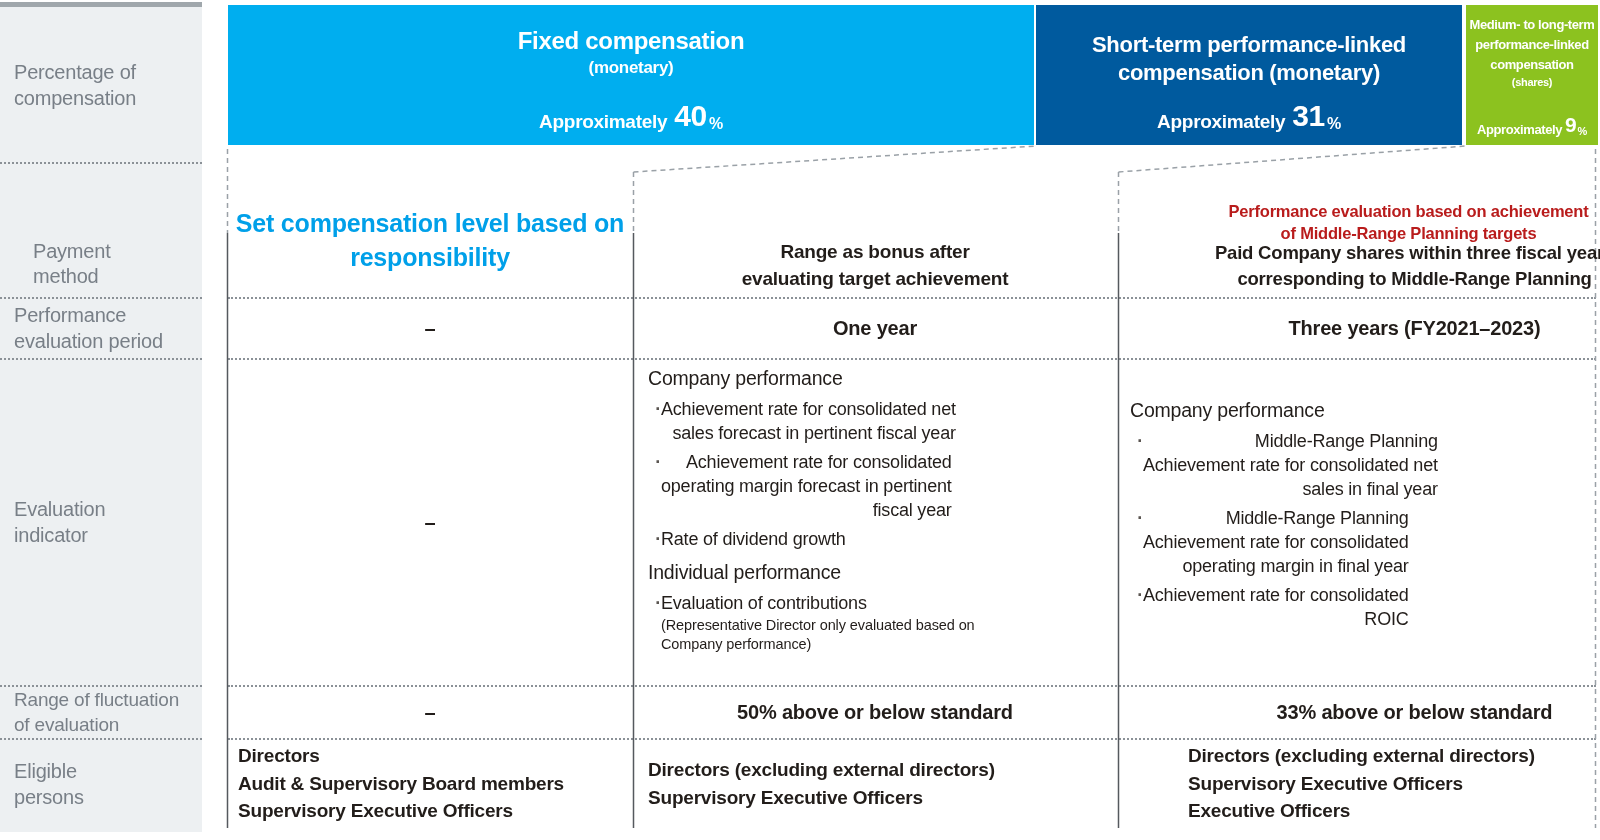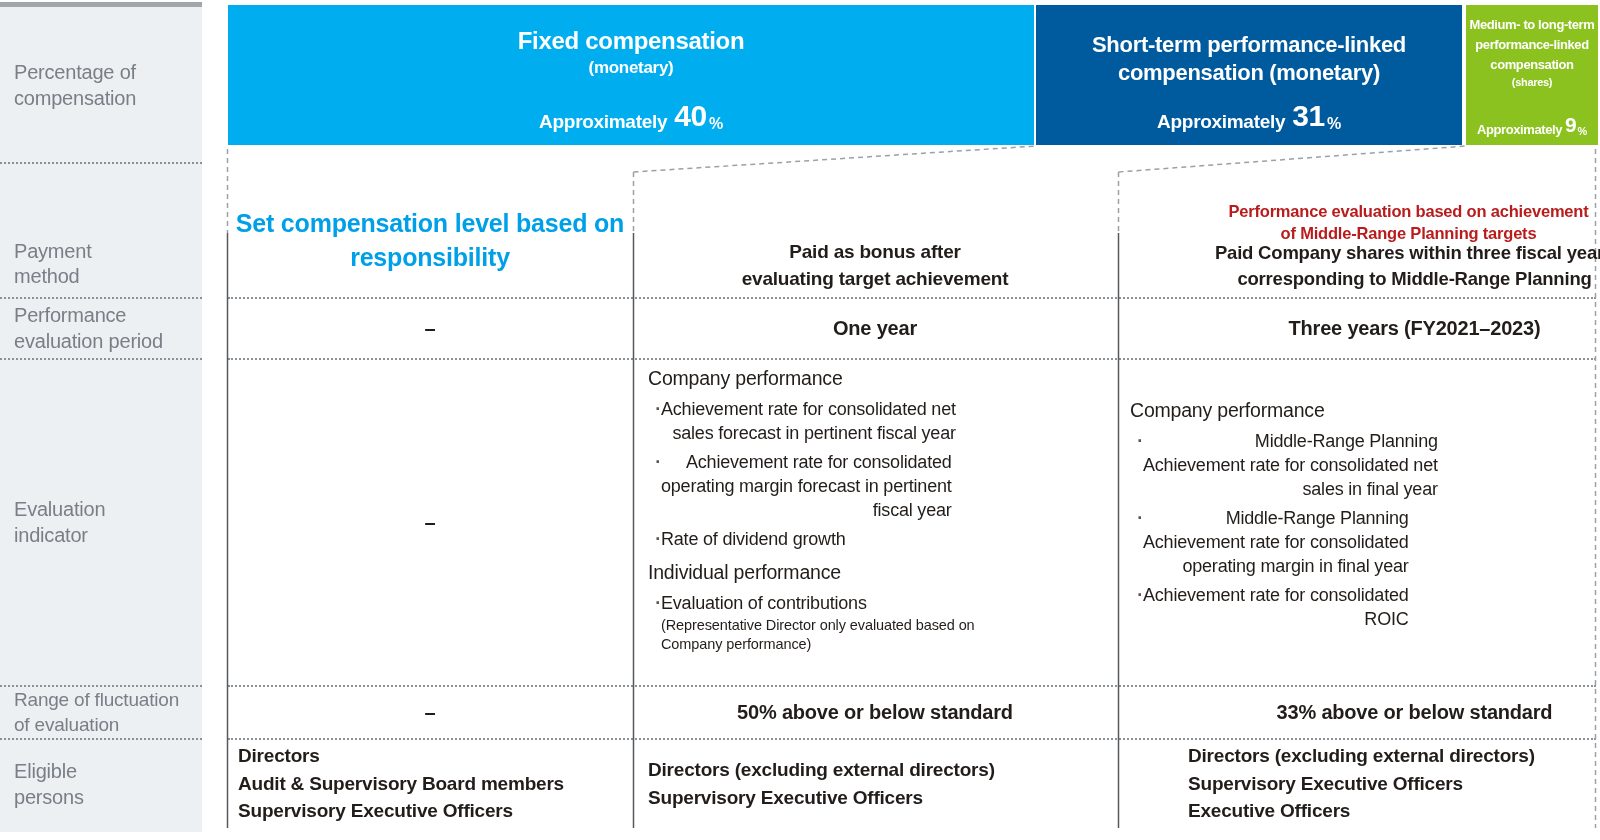--- a/index.html
+++ b/index.html
@@ -77,21 +77,21 @@
 </head>
 <body>
 
 <div class="canvas">
 
   <div class="label-top-bar"></div>
   <div class="label-col-bg"></div>
 
   <div class="label-cell" style="top:8px; height:155px;">Percentage of
 compensation</div>
-  <div class="label-cell bottom" style="top:163px; height:135px;">Payment
+  <div class="label-cell bottom" style="top:163px; height:135px;margin-left:19px;">Payment
 method</div>
   <div class="label-cell" style="top:298px; height:61px;">Performance
 evaluation period</div>
   <div class="label-cell" style="top:359px; height:327px;">Evaluation
 indicator</div>
   <div class="label-cell" style="top:686px; height:53px; font-size:19px;">Range of fluctuation
 of evaluation</div>
   <div class="label-cell" style="top:739px; height:91px;">Eligible
 persons</div>
 
@@ -155,21 +155,21 @@
       <span class="a-value">9</span>
       <span class="a-unit">%</span>
     </div>
   </div>
 
   <div class="subtitle sub-fixed">Set compensation level based on
 responsibility</div>
   <div class="subtitle sub-mid">Performance evaluation based on achievement
 of Middle-Range Planning targets</div>
 
-  <div class="cell bold c2 row-pay">Paid as bonus after
+  <div class="cell bold c2 row-pay">Range as bonus after
 evaluating target achievement</div>
   <div class="cell bold c3 row-pay">Paid Company shares within three fiscal years
 corresponding to Middle-Range Planning</div>
 
   <div class="cell bold c1 row-per">–</div>
   <div class="cell bold c2 row-per">One year</div>
   <div class="cell bold c3 row-per">Three years (FY2021–2023)</div>
 
   <div class="cell bold c1 row-ind">–</div>
 

